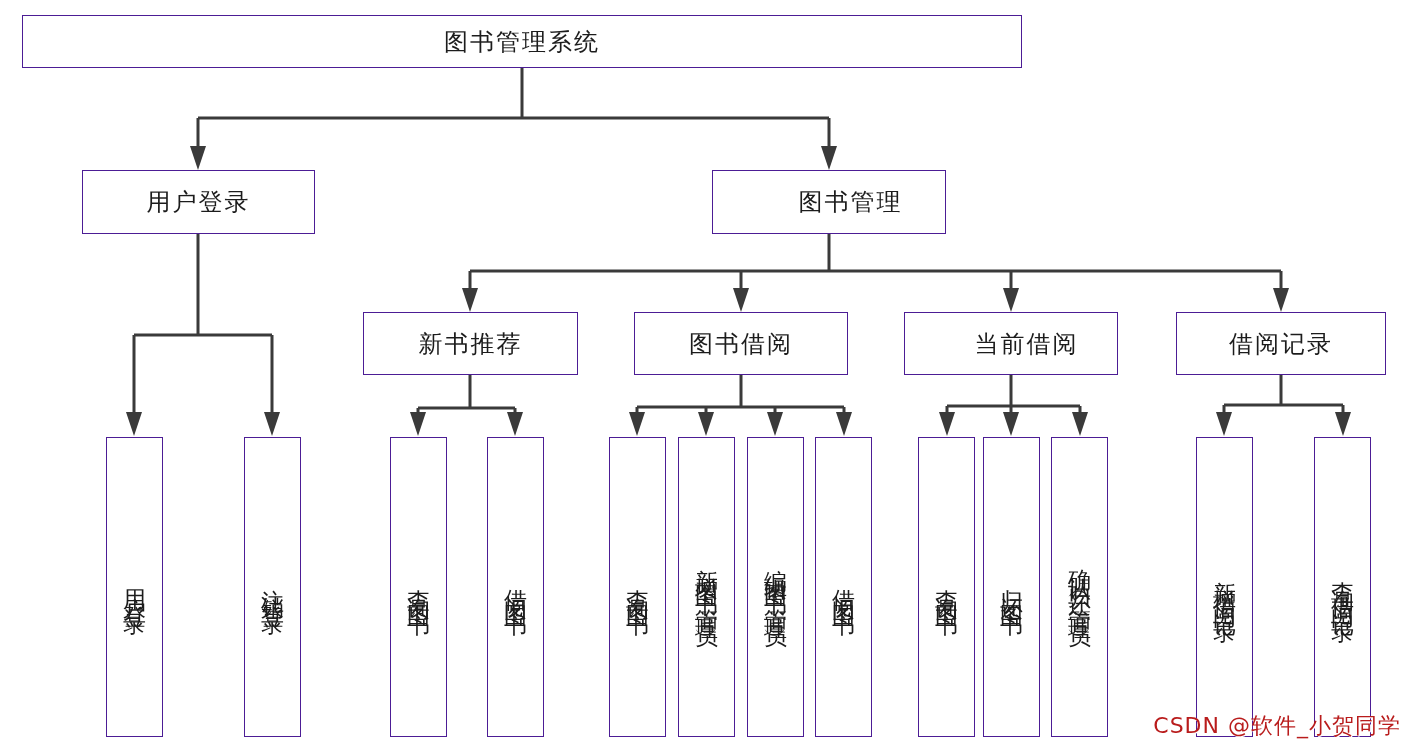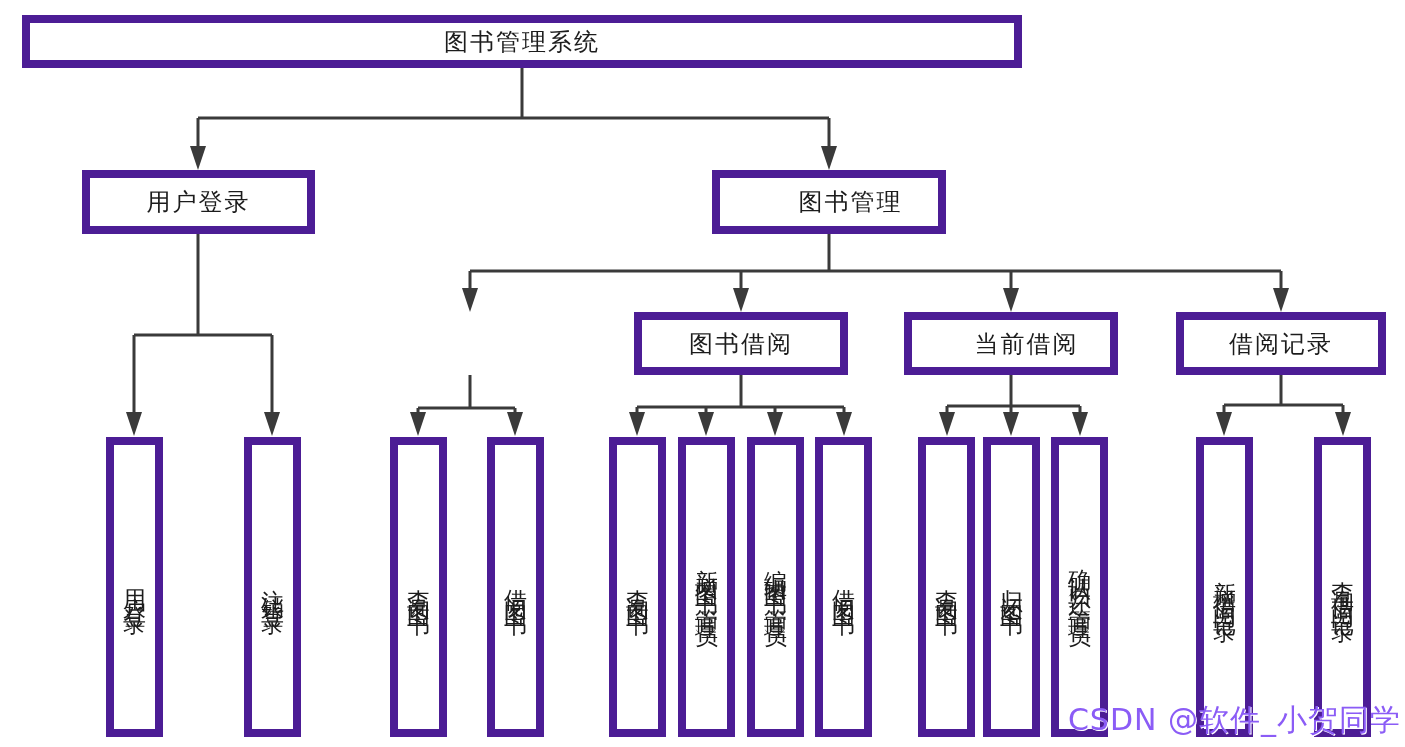--- a/index.html
+++ b/index.html
@@ -7,40 +7,40 @@
   .canvas{
     position:relative;
     width:1405px;height:747px;
     background:#ffffff;
     font-family:"DejaVu Sans", sans-serif;
     overflow:hidden;
   }
   .connectors{position:absolute;left:0;top:0;width:1405px;height:747px;}
   .node{
     position:absolute;
-    border:8px solid #4c1d95;
+    border:1px solid #4c1d95;
     background:#ffffff;
     display:flex;align-items:center;justify-content:center;
     color:#1c1c1c;
   }
   .hbox{font-size:24px;letter-spacing:2px;}
   .vbox{width:57px;top:437px;height:300px;}
   .vbox .vtext{
     writing-mode:vertical-rl;
     text-orientation:mixed;
     font-size:23px;
     letter-spacing:8px;
     line-height:1;
     color:#1c1c1c;
   }
   .watermark{
     position:absolute;
     right:4px;bottom:6px;
-    font-size:30px;
-    color:#8b5cf6;
+    font-size:22px;
+    color:#b91c1c;
     letter-spacing:1px;
     text-shadow:1px 1px 0 #ffffff;
     white-space:nowrap;
   }
 </style>
 </head>
 <body>
 
 <div class="canvas">
 
@@ -91,20 +91,23 @@
     <span>图书管理系统</span>
   </div>
 
   <div class="node hbox" style="left:82px;top:170px;width:233px;height:64px;">
     <span>用户登录</span>
   </div>
   <div class="node hbox" style="left:712px;top:170px;width:234px;height:64px;padding-left:43px;">
     <span>图书管理</span>
   </div>
 
+  <div class="node hbox" style="left:363px;top:312px;width:215px;height:63px;">
+    <span>新书推荐</span>
+  </div>
   <div class="node hbox" style="left:634px;top:312px;width:214px;height:63px;">
     <span>图书借阅</span>
   </div>
   <div class="node hbox" style="left:904px;top:312px;width:214px;height:63px;padding-left:31px;">
     <span>当前借阅</span>
   </div>
   <div class="node hbox" style="left:1176px;top:312px;width:210px;height:63px;">
     <span>借阅记录</span>
   </div>
 

